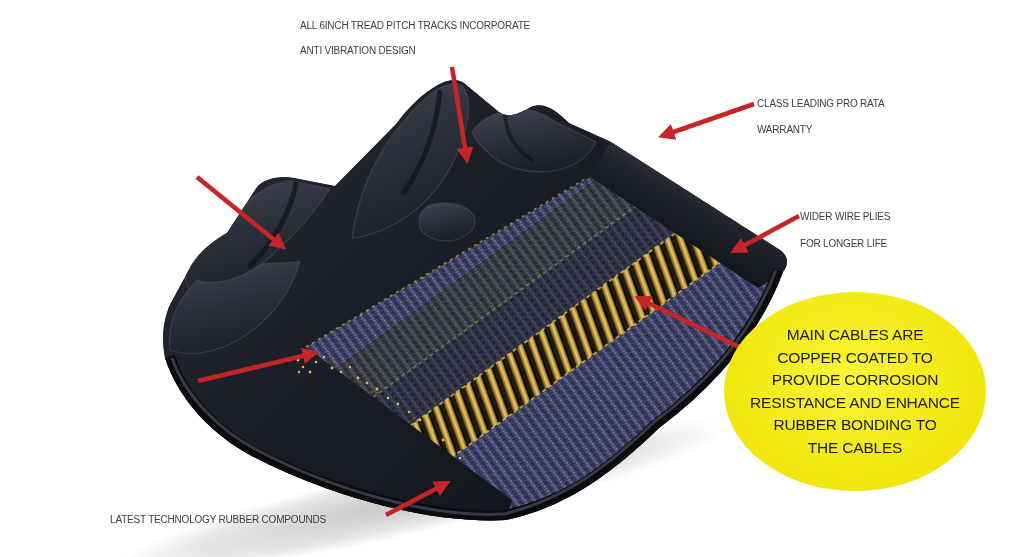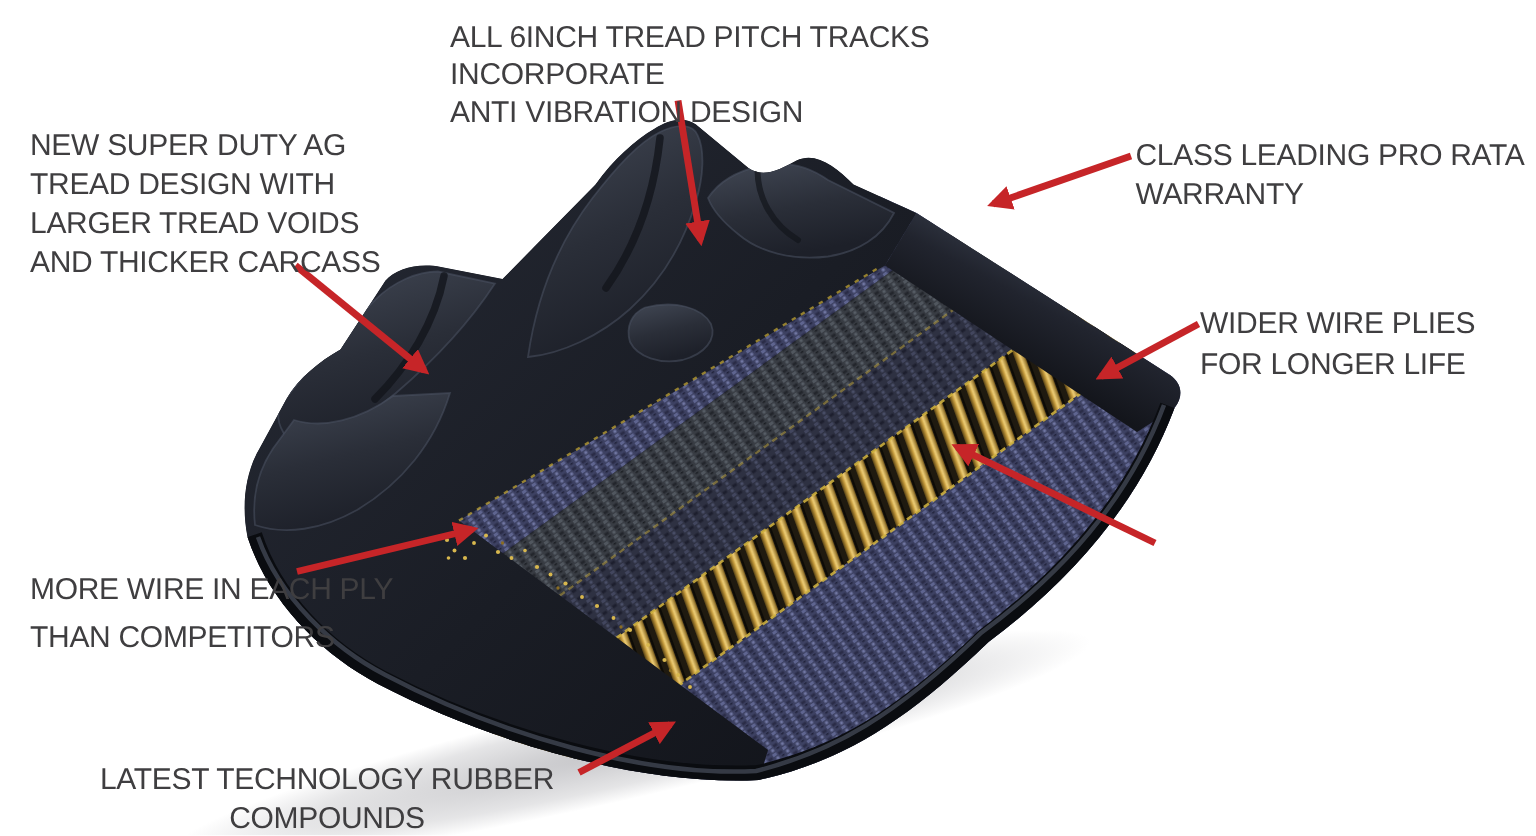--- a/index.html
+++ b/index.html
@@ -3,21 +3,21 @@
 <meta charset="utf-8">
 <style>
   html,body{margin:0;padding:0;background:#ffffff;}
   *{box-sizing:border-box;}
   #stage{
     position:relative;width:1024px;height:557px;background:#ffffff;overflow:hidden;
     font-family:"Liberation Sans", sans-serif;color:#3f3e40;
   }
   #artwork{position:absolute;left:0;top:0;}
   .callout{
-    position:absolute;white-space:pre-line;font-size:20px;line-height:25px;
+    position:absolute;white-space:pre-line;font-size:10px;line-height:25px;
     color:#3f3e40;letter-spacing:-0.2px;
   }
   .co-tread-pitch{left:300px;top:13px;width:400px;}
   .co-tread-design{left:20px;top:84px;line-height:26px;}
   .co-warranty{left:757px;top:91px;line-height:26px;}
   .co-wire-plies{left:800px;top:203px;line-height:27px;}
   .co-more-wire{left:20px;top:377px;line-height:32px;}
   .co-compounds{left:22px;top:481px;width:392px;text-align:center;line-height:26px;}
   .badge-circle{
     position:absolute;left:724px;top:292px;width:262px;height:199px;border-radius:50%;
@@ -190,34 +190,36 @@
       <line x1="799" y1="216" x2="734" y2="251"></line>
       <line x1="770" y1="362" x2="638" y2="298"></line>
       <line x1="198" y1="381" x2="315" y2="353"></line>
       <line x1="386" y1="515" x2="447" y2="483"></line>
     </g>
   </svg>
 
   <div class="callout co-tread-pitch">ALL 6INCH TREAD PITCH TRACKS INCORPORATE
 ANTI VIBRATION DESIGN</div>
 
-  <div class="callout co-tread-design">NEW SUPER DUTY AG
-TREAD DESIGN WITH
-LARGER TREAD VOIDS
-AND THICKER CARCASS</div>
 
   <div class="callout co-wire-plies">WIDER WIRE PLIES
 FOR LONGER LIFE</div>
 
   <div class="callout co-warranty">CLASS LEADING PRO RATA
 WARRANTY</div>
 
-  <div class="callout co-more-wire">MORE WIRE IN EACH PLY
-THAN COMPETITORS</div>
-
+
+  <div class="badge-circle">
+    <span class="badge-text">MAIN CABLES ARE
+COPPER COATED TO
+PROVIDE CORROSION
+RESISTANCE AND ENHANCE
+RUBBER BONDING TO
+THE CABLES</span>
+  </div>
 
   <div class="callout co-compounds">
     <div>LATEST TECHNOLOGY RUBBER COMPOUNDS</div>
     
     
   </div>
 
 </div>
 
 </body></html>

